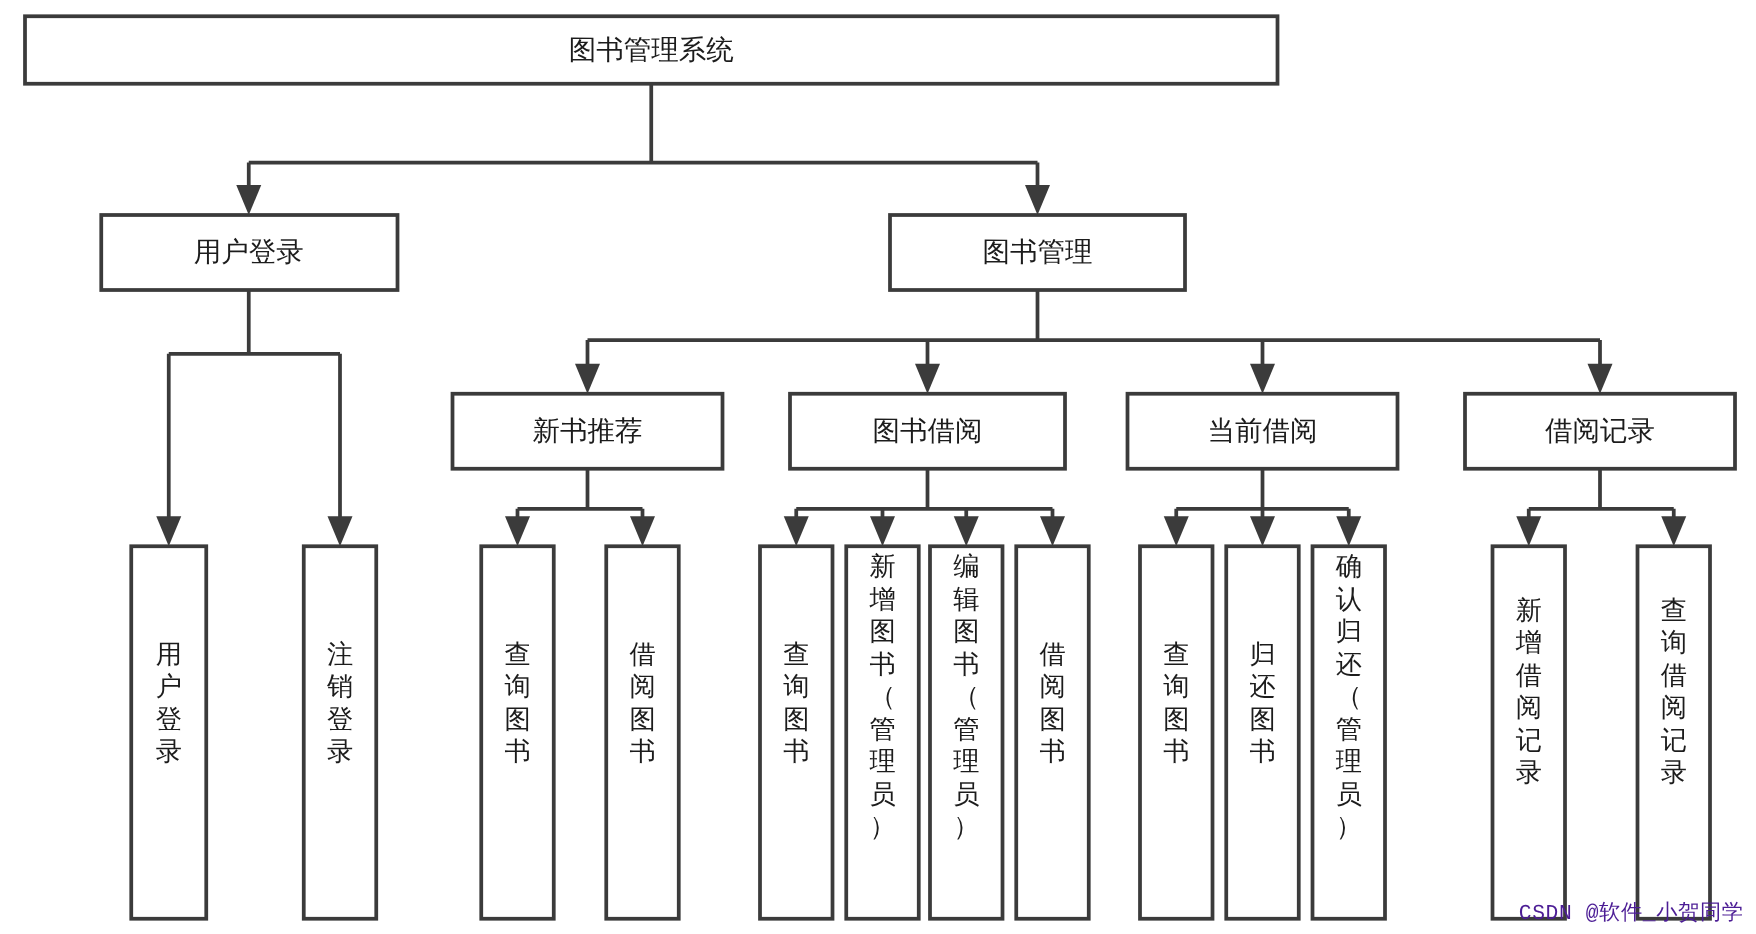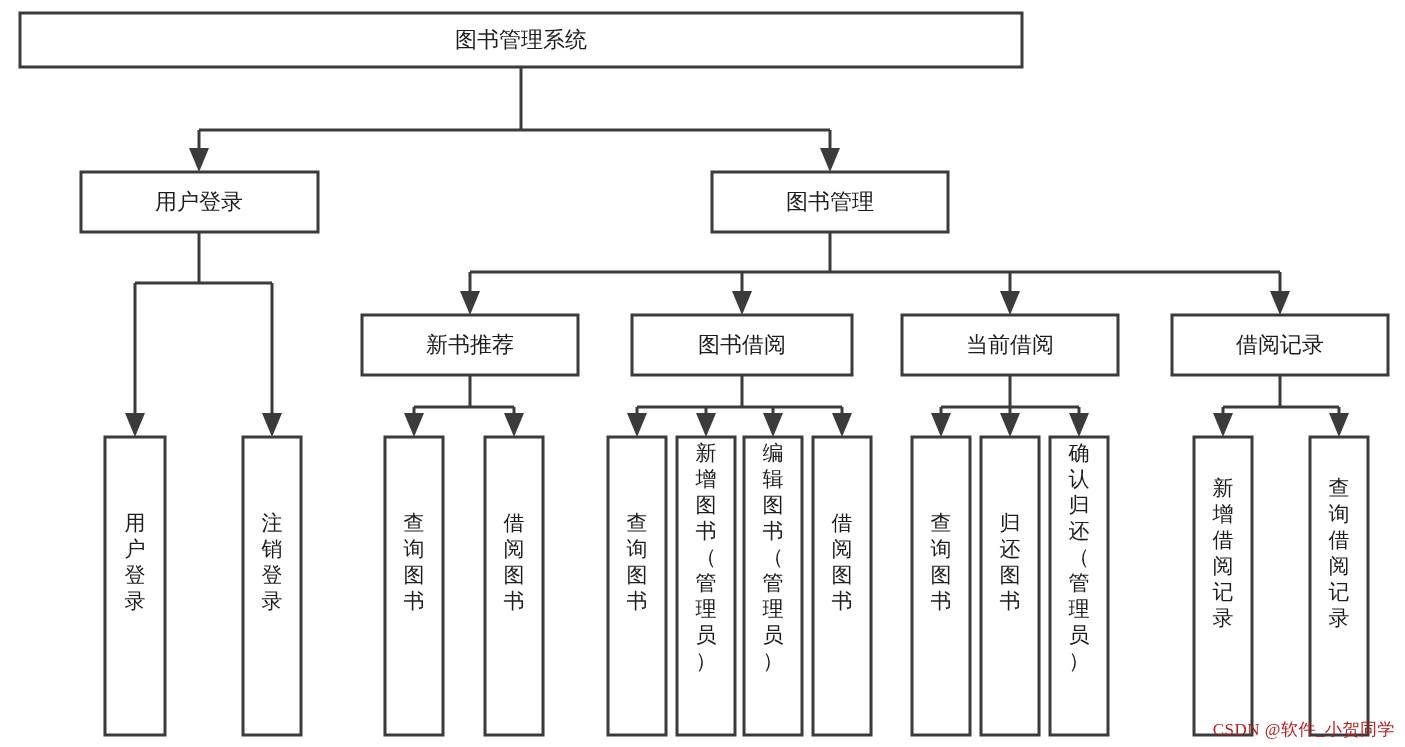--- a/index.html
+++ b/index.html
@@ -50,23 +50,23 @@
     fill: none;
   }
   .arrow-head {
     fill: #3b3b3b;
     stroke: none;
   }
   .watermark {
     position: absolute;
     right: 10px;
     bottom: 6px;
-    font-family: Liberation Serif, serif;
+    font-family: Liberation Mono, monospace;
     font-size: 17px;
-    color: #b91c1c;
+    color: #4c1d95;
     letter-spacing: 0.5px;
     white-space: nowrap;
     user-select: none;
   }
 </style>
 </head>
 <body>
 
 <div id="diagram-root">
   <svg class="flow" viewBox="0 0 1405 747" xmlns="http://www.w3.org/2000/svg">

